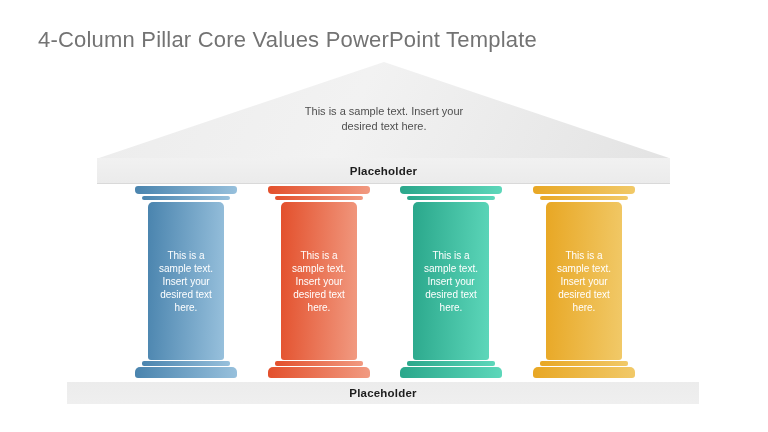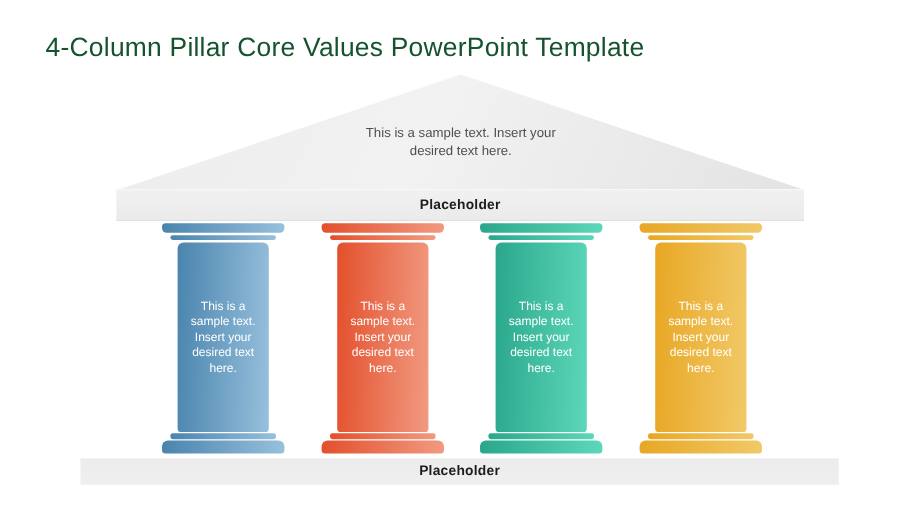--- a/index.html
+++ b/index.html
@@ -6,21 +6,21 @@
   .slide{
     position:relative;
     width:768px;height:432px;
     background:#ffffff;
     overflow:hidden;
     font-family:"Liberation Sans","DejaVu Sans",sans-serif;
   }
   .title{
     position:absolute;left:38px;top:27px;
     font-size:22px;font-weight:400;letter-spacing:.2px;
-    color:#14532d;white-space:nowrap;
+    color:#737373;white-space:nowrap;
   }
   
   .pediment{
     position:absolute;left:99px;top:62px;width:570px;height:96px;
     clip-path:polygon(50% 0,100% 100%,0 100%);
     background:linear-gradient(115deg,#ececec 0%,#f2f2f2 45%,#e3e3e3 100%);
     display:flex;align-items:flex-start;justify-content:center;
   }
   .pediment-text{
     margin-top:42px;width:176px;

